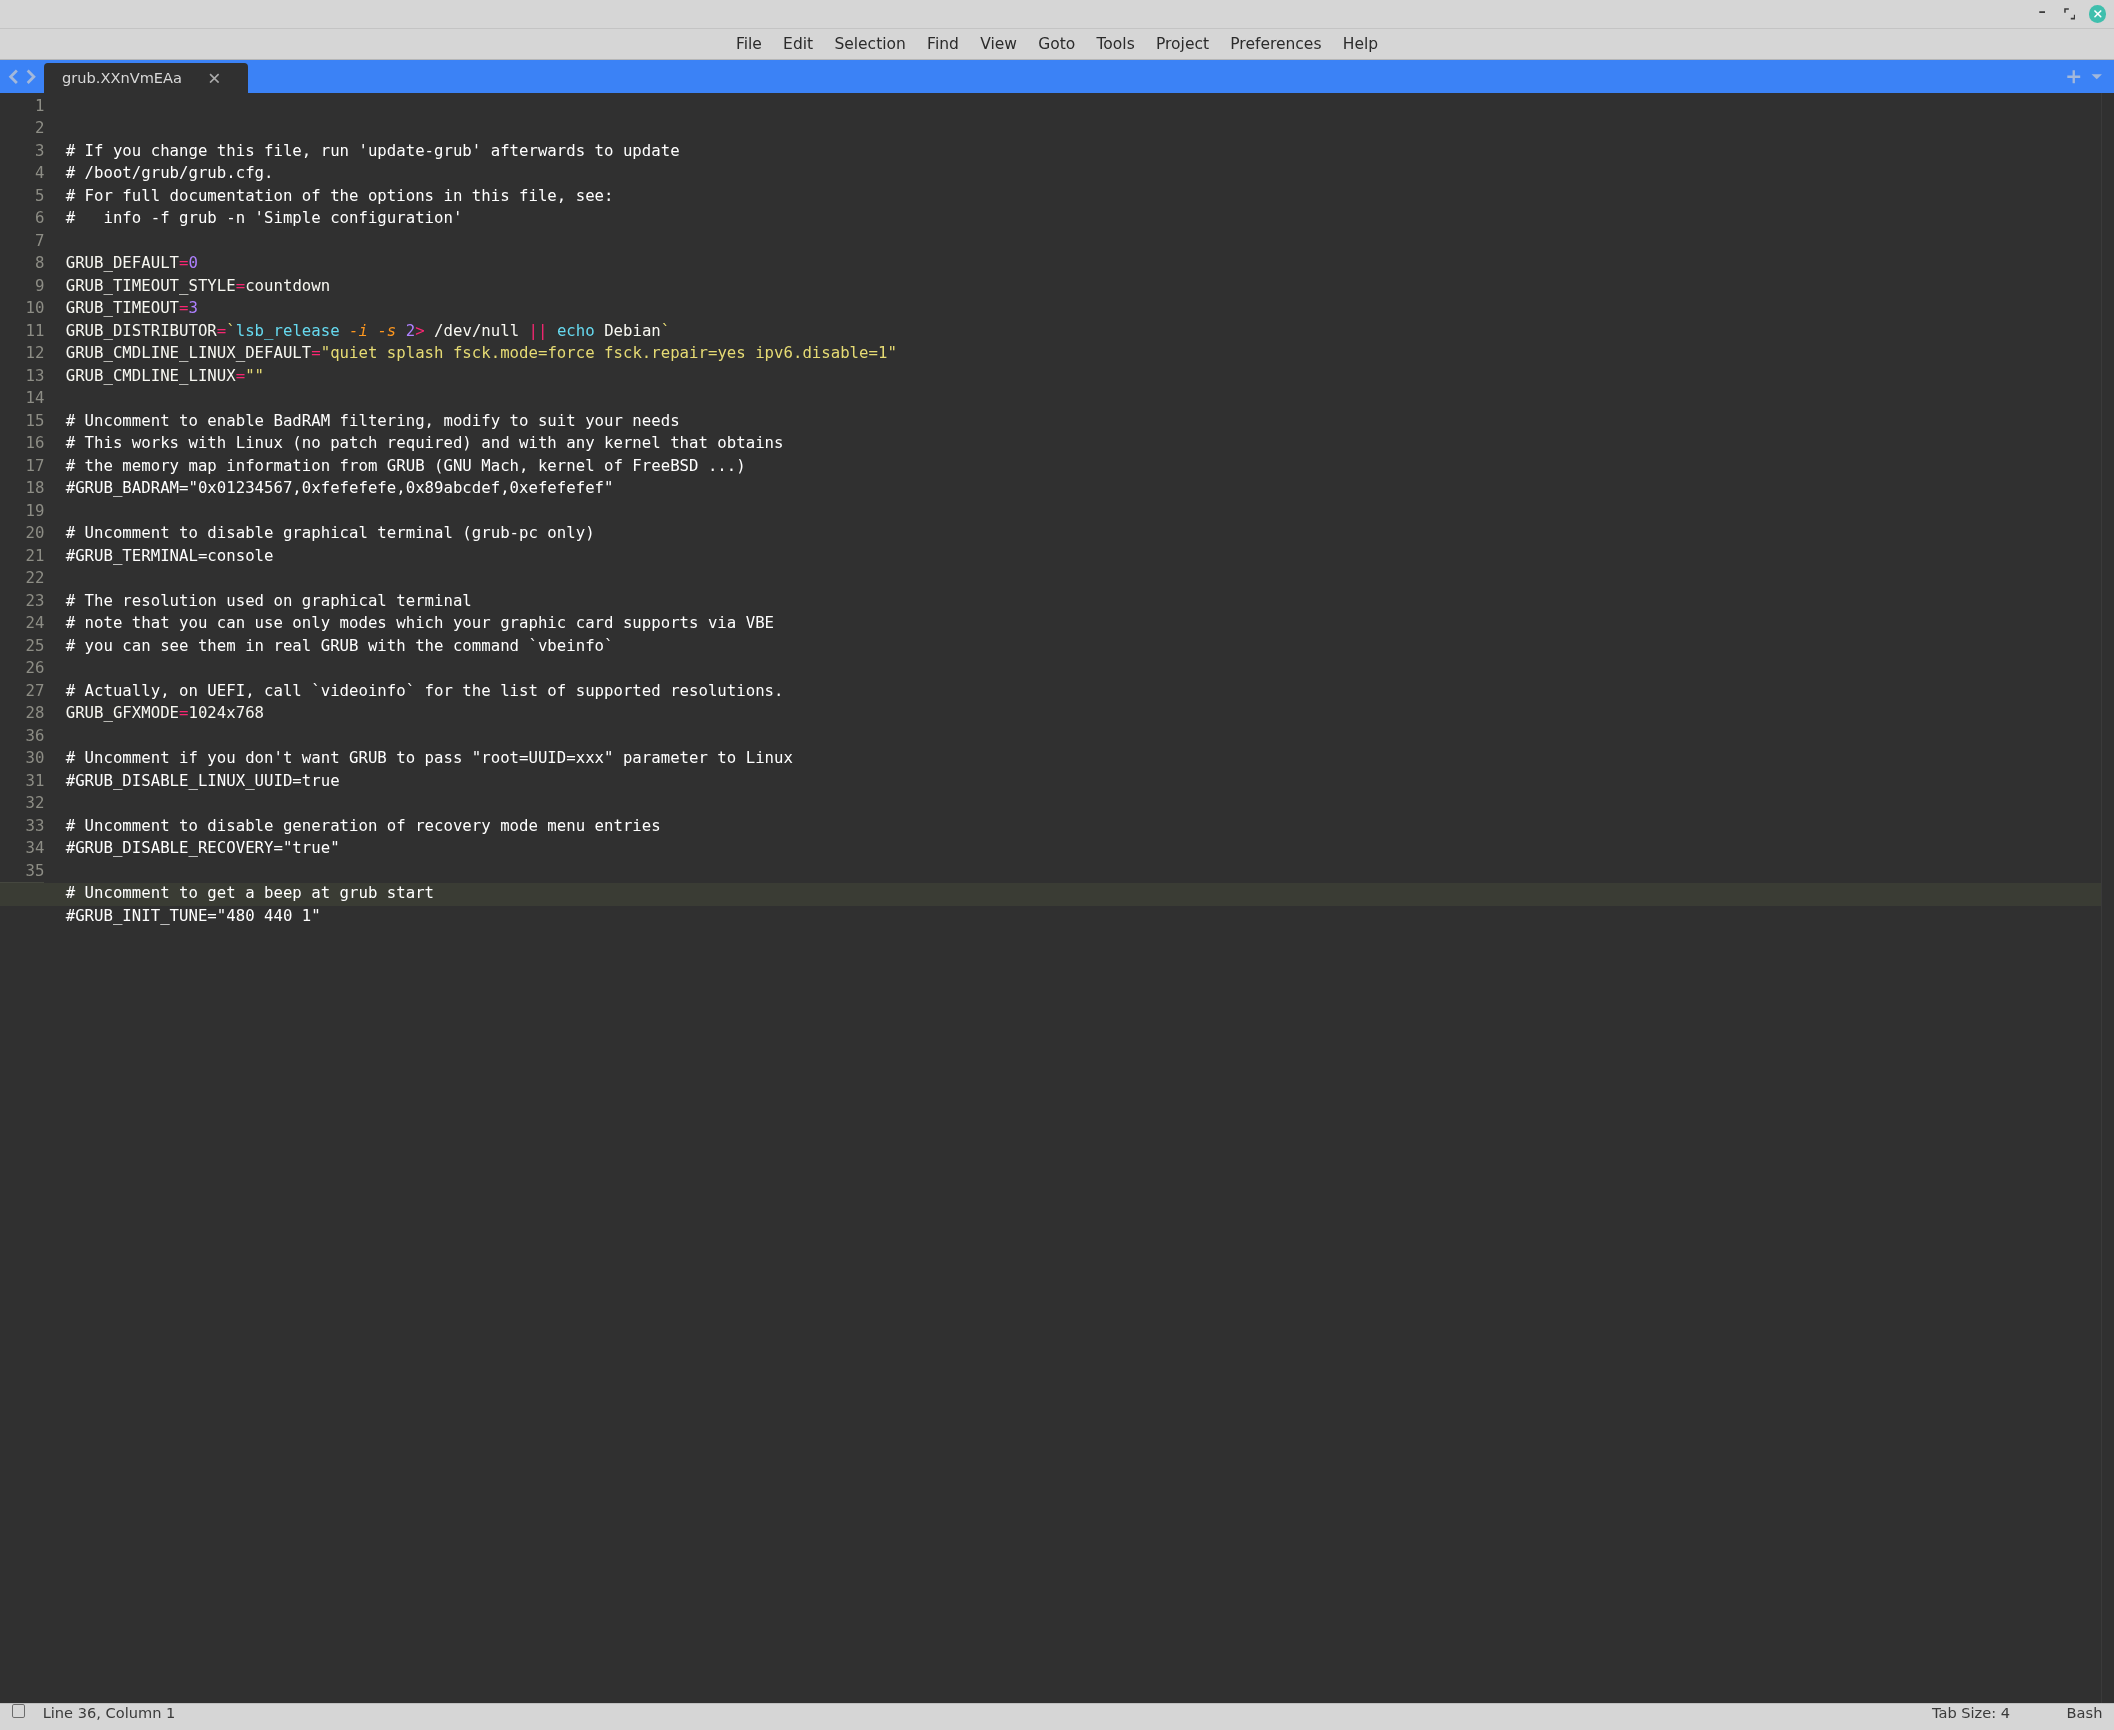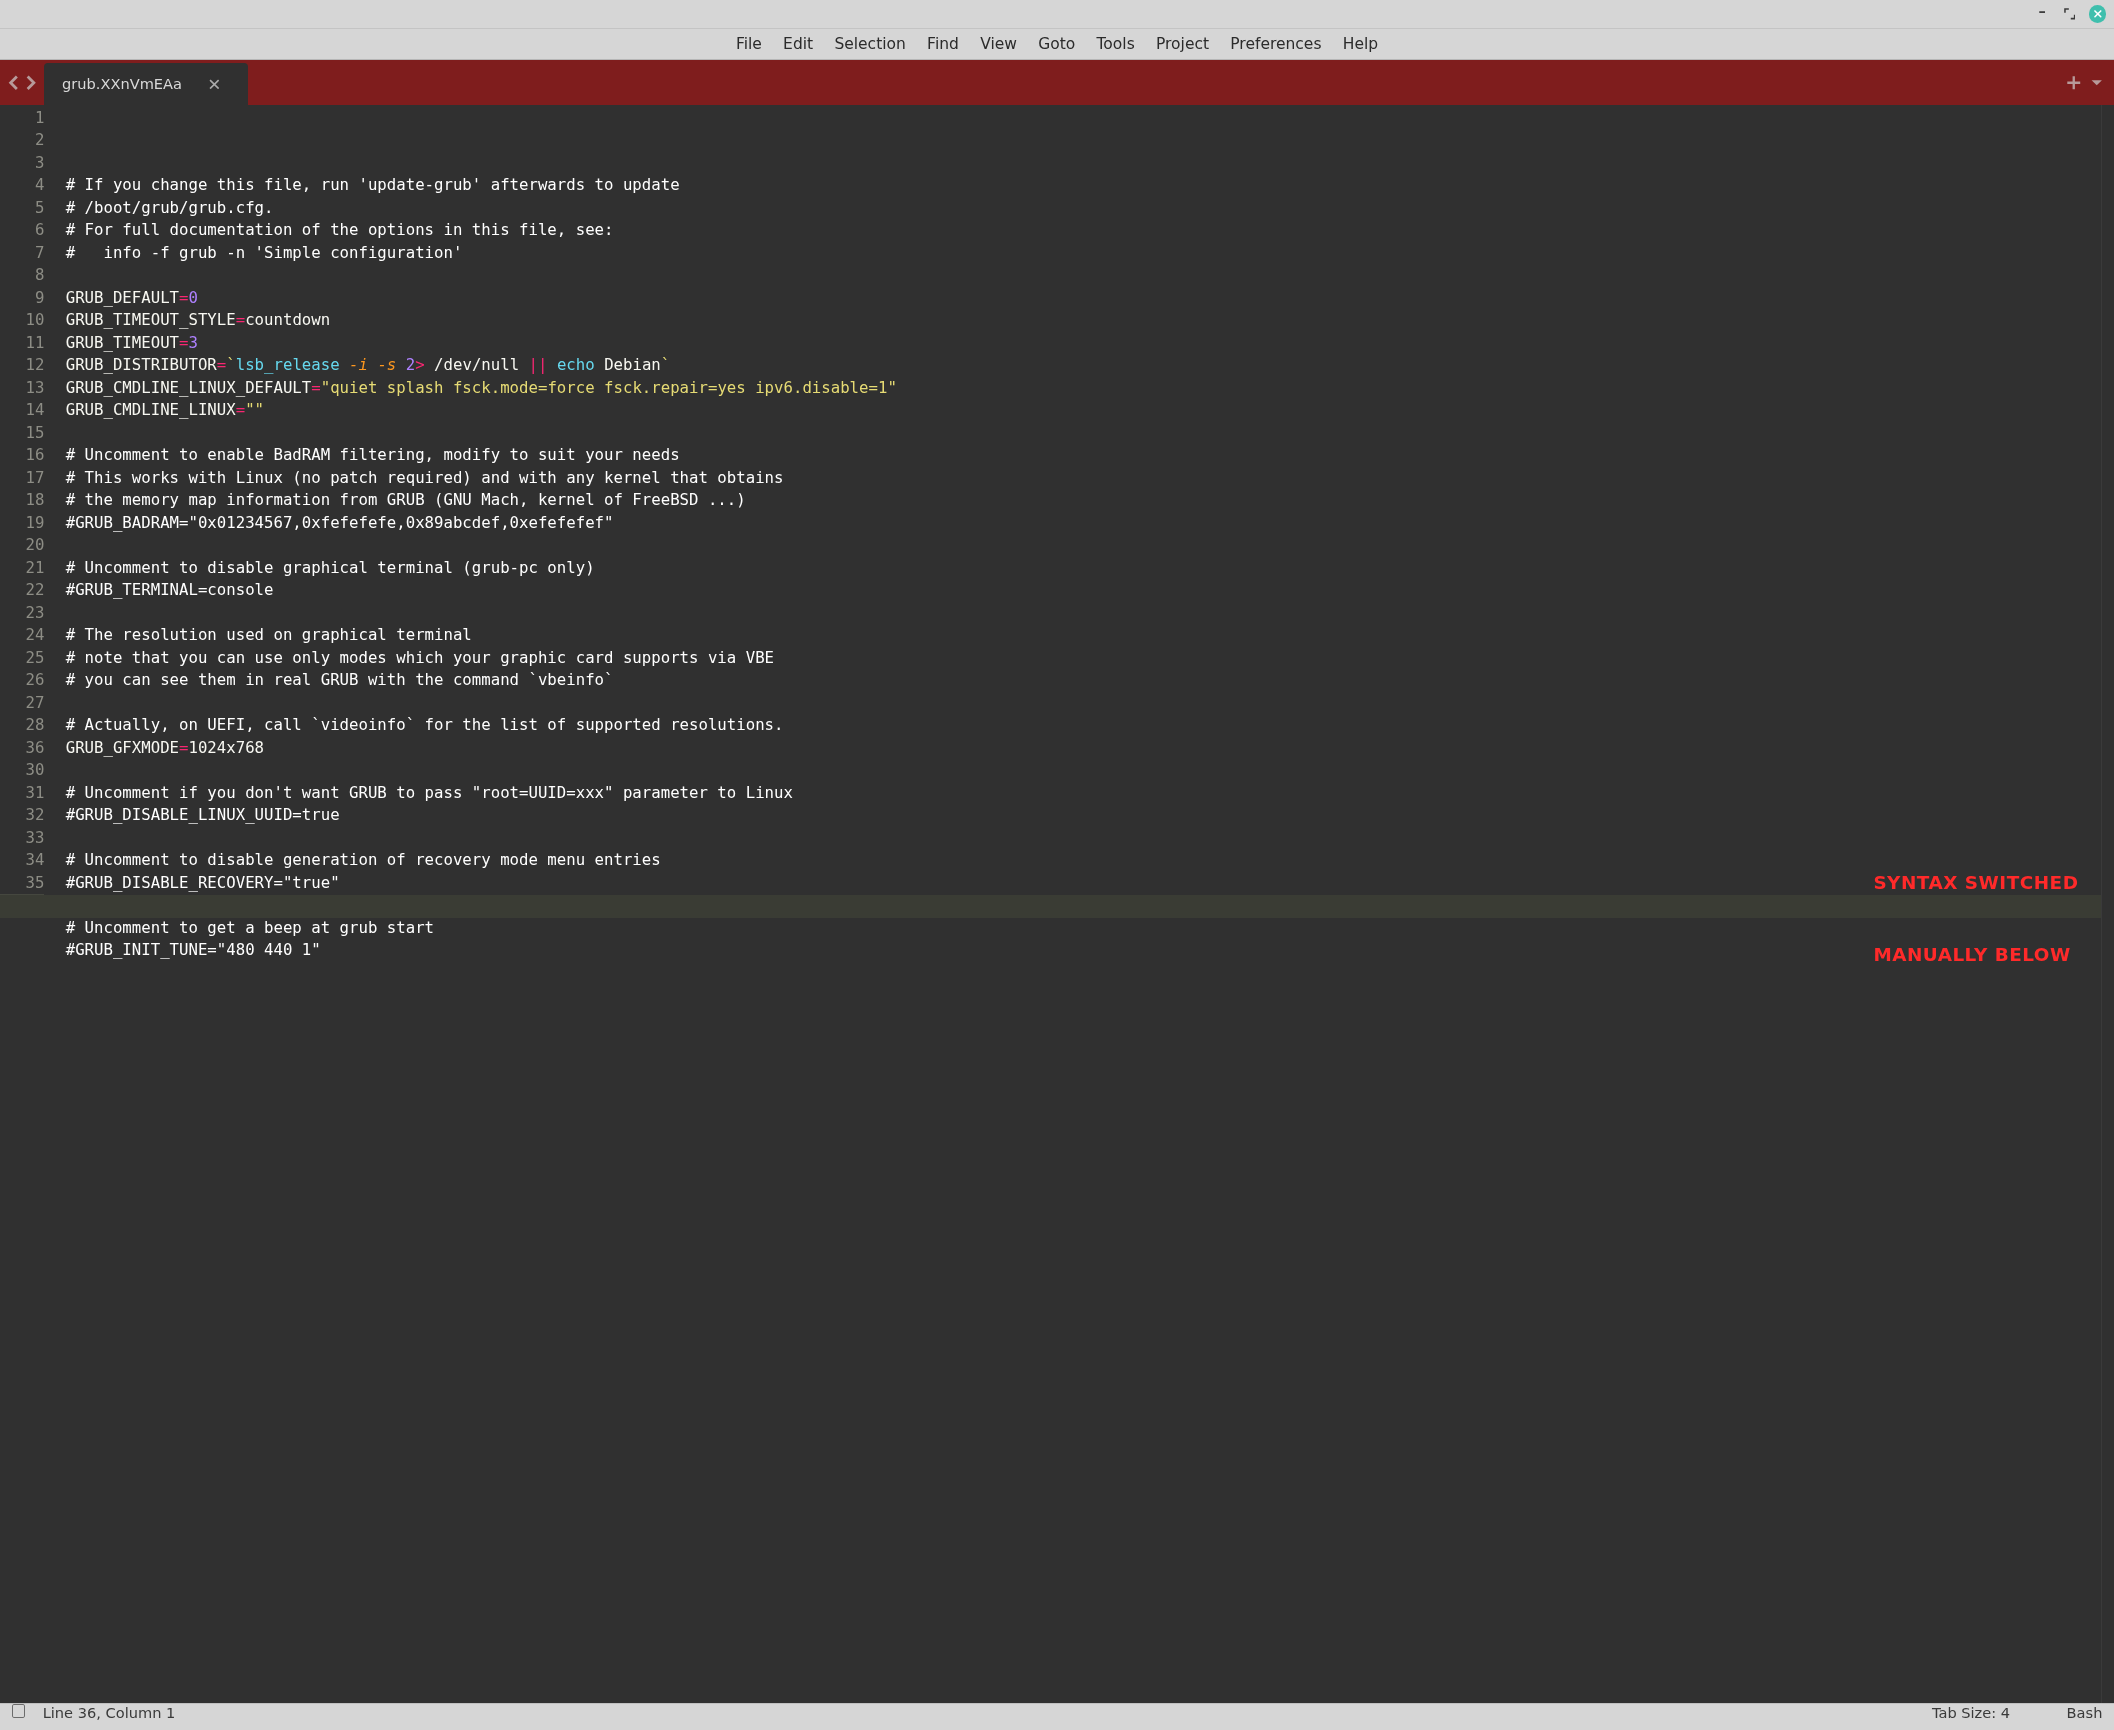--- a/index.html
+++ b/index.html
@@ -61,22 +61,22 @@
     justify-content:center;
   }
   .menubar .menu-item {
     padding: 3.9px 9.7px;
     border-radius: 2.9px;
     cursor: default;
   }
 
   
   .tabstrip {
-    height: 45px;
-    background: #7f1d1d;
+    height: 33px;
+    background: #3b82f6;
     display: flex;
     align-items: stretch;
     color: #cfcfcf;
   }
   .tab-navs {
     display: flex;
     align-items: center;
     padding: 0 5.8px;
     gap: 1.9px;
   }
@@ -307,24 +307,20 @@
       <div class="ln">36</div>
       <div class="ln">30</div>
       <div class="ln">31</div>
       <div class="ln">32</div>
       <div class="ln">33</div>
       <div class="ln">34</div>
       <div class="ln">35</div>
       <div class="ln active">36</div>
     </div>
   <div class="code" id="code">
-    <div class="annotation" id="annotation" style="top: 718px;">
-      <div>SYNTAX SWITCHED</div>
-      <div>MANUALLY BELOW</div>
-    </div>
   <div class="line"><span class="c-comment"># If you change this file, run 'update-grub' afterwards to update</span></div><div class="line"><span class="c-comment"># /boot/grub/grub.cfg.</span></div><div class="line"><span class="c-comment"># For full documentation of the options in this file, see:</span></div><div class="line"><span class="c-comment">#   info -f grub -n 'Simple configuration'</span></div><div class="line"></div><div class="line"><span class="c-var">GRUB_DEFAULT</span><span class="c-op">=</span><span class="c-num">0</span></div><div class="line"><span class="c-var">GRUB_TIMEOUT_STYLE</span><span class="c-op">=</span><span class="c-var">countdown</span></div><div class="line"><span class="c-var">GRUB_TIMEOUT</span><span class="c-op">=</span><span class="c-num">3</span></div><div class="line"><span class="c-var">GRUB_DISTRIBUTOR</span><span class="c-op">=</span><span class="c-str">`</span><span class="c-cmd">lsb_release</span><span class="c-var"> </span><span class="c-flag">-i</span><span class="c-var"> </span><span class="c-flag">-s</span><span class="c-var"> </span><span class="c-num">2</span><span class="c-redir">&gt;</span><span class="c-var"> /dev/null </span><span class="c-kw">||</span><span class="c-var"> </span><span class="c-cmd">echo</span><span class="c-var"> Debian</span><span class="c-str">`</span></div><div class="line"><span class="c-var">GRUB_CMDLINE_LINUX_DEFAULT</span><span class="c-op">=</span><span class="c-str">"quiet splash fsck.mode=force fsck.repair=yes ipv6.disable=1"</span></div><div class="line"><span class="c-var">GRUB_CMDLINE_LINUX</span><span class="c-op">=</span><span class="c-str">""</span></div><div class="line"></div><div class="line"><span class="c-comment"># Uncomment to enable BadRAM filtering, modify to suit your needs</span></div><div class="line"><span class="c-comment"># This works with Linux (no patch required) and with any kernel that obtains</span></div><div class="line"><span class="c-comment"># the memory map information from GRUB (GNU Mach, kernel of FreeBSD ...)</span></div><div class="line"><span class="c-comment">#GRUB_BADRAM="0x01234567,0xfefefefe,0x89abcdef,0xefefefef"</span></div><div class="line"></div><div class="line"><span class="c-comment"># Uncomment to disable graphical terminal (grub-pc only)</span></div><div class="line"><span class="c-comment">#GRUB_TERMINAL=console</span></div><div class="line"></div><div class="line"><span class="c-comment"># The resolution used on graphical terminal</span></div><div class="line"><span class="c-comment"># note that you can use only modes which your graphic card supports via VBE</span></div><div class="line"><span class="c-comment"># you can see them in real GRUB with the command `vbeinfo`</span></div><div class="line"></div><div class="line"><span class="c-comment"># Actually, on UEFI, call `videoinfo` for the list of supported resolutions.</span></div><div class="line"><span class="c-var">GRUB_GFXMODE</span><span class="c-op">=</span><span class="c-var">1024x768</span></div><div class="line"></div><div class="line"><span class="c-comment"># Uncomment if you don't want GRUB to pass "root=UUID=xxx" parameter to Linux</span></div><div class="line"><span class="c-comment">#GRUB_DISABLE_LINUX_UUID=true</span></div><div class="line"></div><div class="line"><span class="c-comment"># Uncomment to disable generation of recovery mode menu entries</span></div><div class="line"><span class="c-comment">#GRUB_DISABLE_RECOVERY="true"</span></div><div class="line"></div><div class="line"><span class="c-comment"># Uncomment to get a beep at grub start</span></div><div class="line"><span class="c-comment">#GRUB_INIT_TUNE="480 440 1"</span></div><div class="line"></div></div>
   <div class="minimap"></div>
 </div>
 
 <div class="statusbar">
   <span class="sb-icon"></span>
   <span class="sb-item">Line 36, Column 1</span>
   <span class="spacer"></span>
   <span class="sb-item">Tab Size: 4</span>
   <span class="sb-item" style="margin-left:39px">Bash</span>

